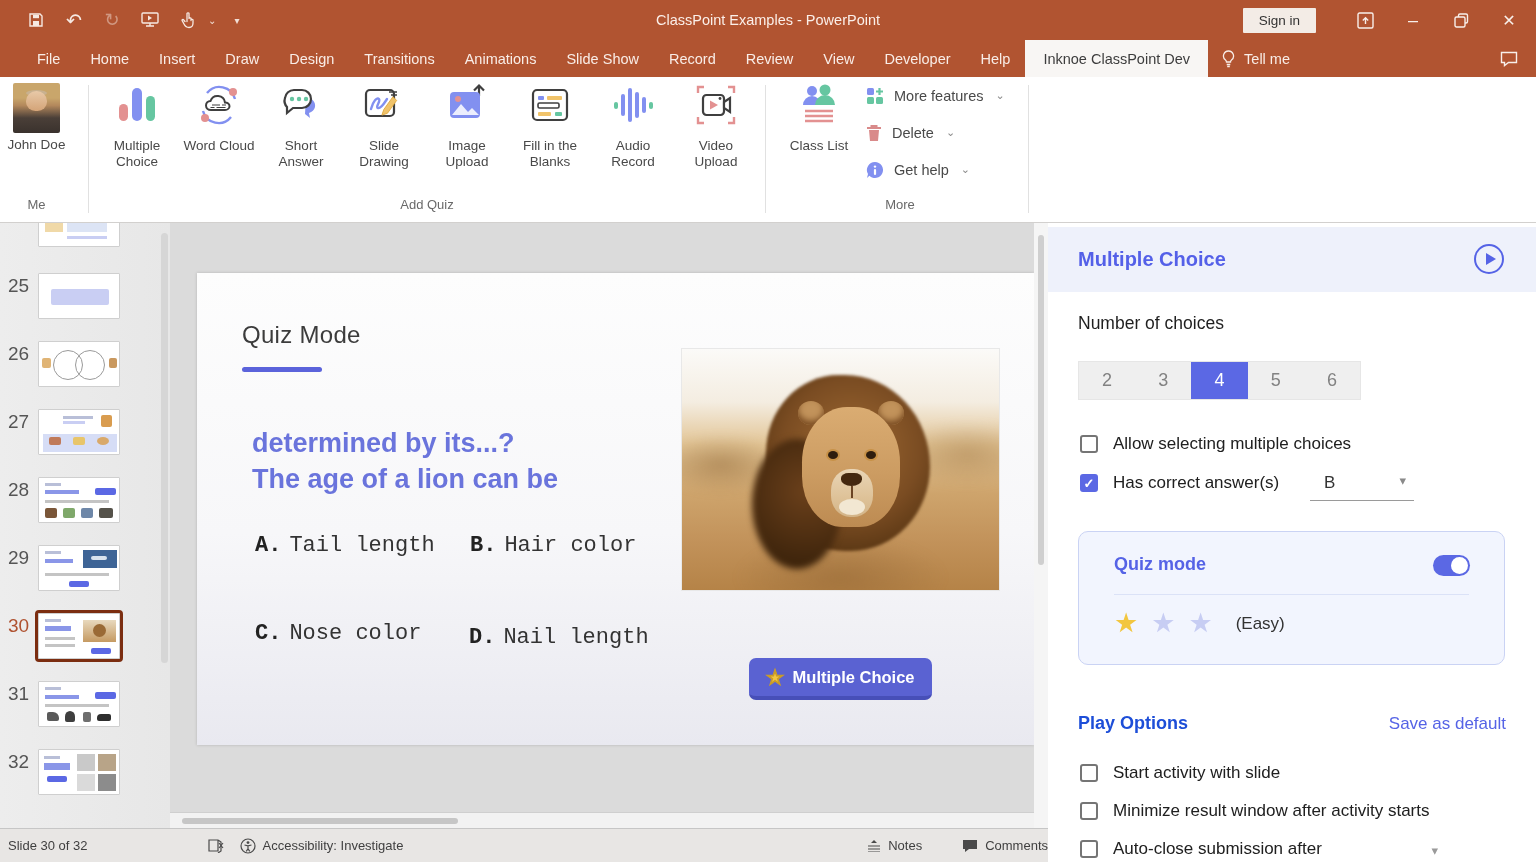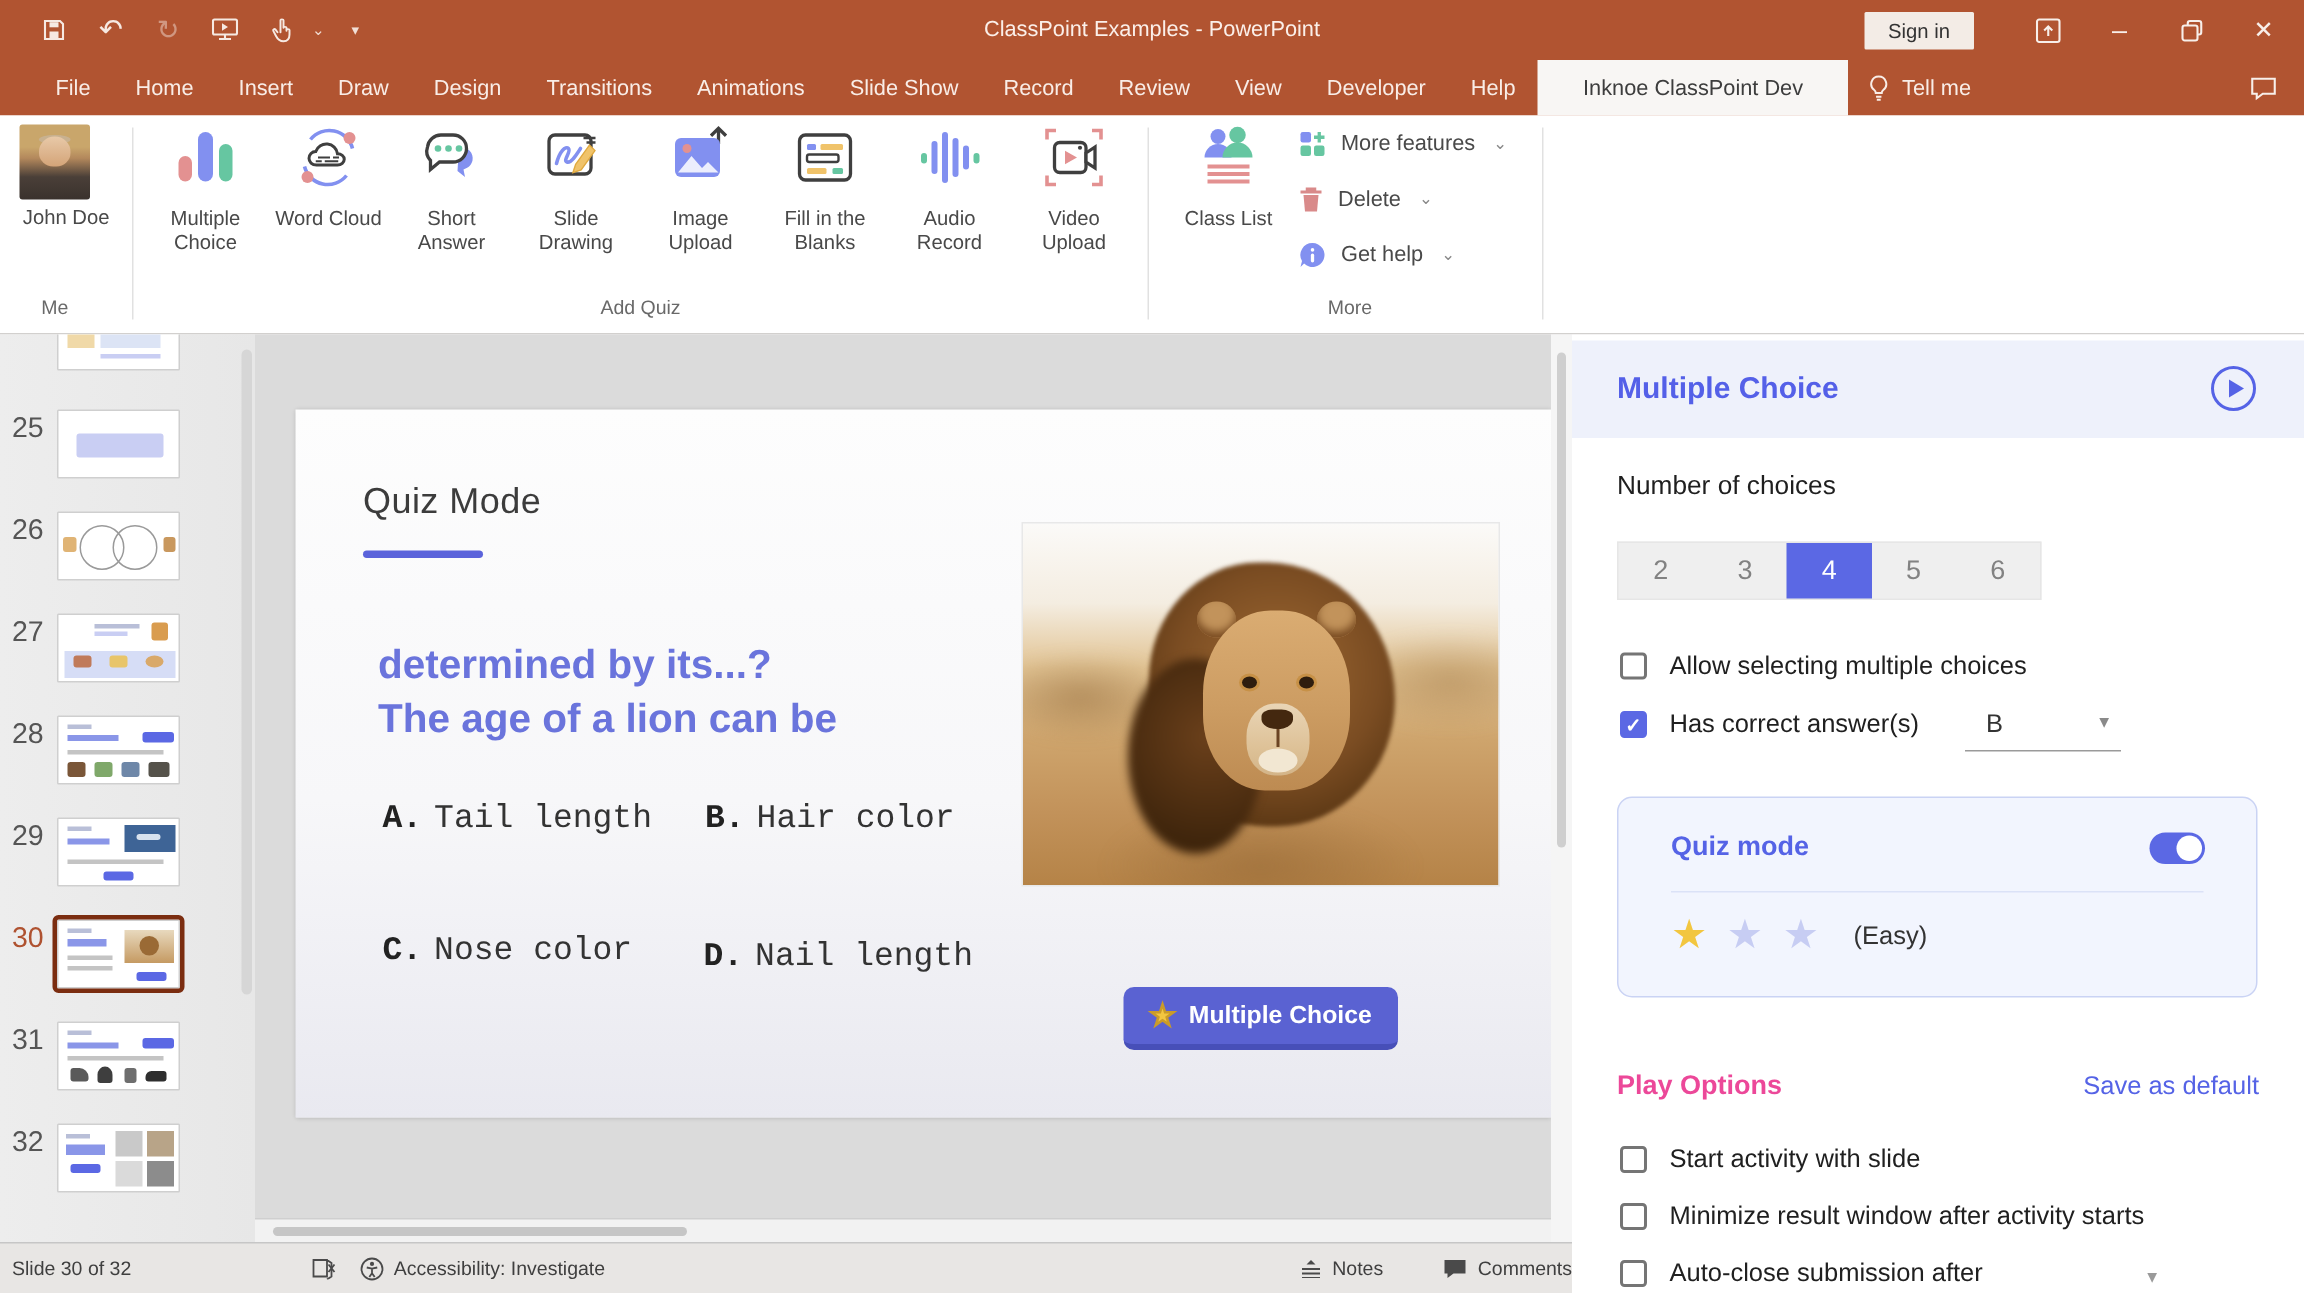--- a/index.html
+++ b/index.html
@@ -16,36 +16,36 @@
   .chev-sm { font-size:10px; color:#F2DFD6; margin-left:-4px; }
   .tb-title { position:absolute; left:0; right:0; top:0; height:40px; display:flex; align-items:center; justify-content:center; color:#FBEFE9; font-size:14.5px; pointer-events:none; }
   .tb-right { position:absolute; right:10px; top:0; height:40px; display:flex; align-items:center; gap:14px; }
   .signin { background:#F3ECE6; color:#333; font-size:13.5px; padding:5px 16px; border-radius:1px; margin-right:18px; }
   .winbtn { width:34px; height:28px; display:flex; align-items:center; justify-content:center; color:#F8EFEA; font-size:15px; }
 
   
   .tabrow { position:absolute; left:0; top:40px; width:1536px; height:37px; background:#B15431; display:flex; align-items:stretch; }
   .tab { display:flex; align-items:center; padding:0 15px; color:#F9EDE7; font-size:14.5px; }
   .tab:first-child { margin-left:22px; }
-  .tab.active { background:#F8F6F4; color:#3d3d3d; padding:0 30px; }
+  .tab.active { background:#F8F6F4; color:#3d3d3d; padding:0 18px; }
   .tellme { display:flex; align-items:center; gap:9px; color:#F9EDE7; font-size:14.5px; padding:0 14px; }
   .tabrow-spacer { flex:1; }
   .tab-comment { display:flex; align-items:center; padding:0 18px; }
 
   
   .ribbon { position:absolute; left:0; top:77px; width:1536px; height:146px; background:#fff; border-bottom:1px solid #D2D0CE; }
   .vsep { position:absolute; top:8px; width:1px; height:128px; background:#E1E1E1; }
   .grouplabel { position:absolute; top:120px; font-size:13px; color:#696969; text-align:center; }
   .me { position:absolute; left:0; top:0; width:88px; height:145px; }
   .me-photo { position:absolute; left:13px; top:6px; width:47px; height:50px; border-radius:2px; overflow:hidden;
      background:linear-gradient(180deg,#C9A66B 0%,#C9A66B 30%,#B3885C 45%,#4A3F38 70%,#3A322D 100%); }
   .me-head { position:absolute; left:13px; top:8px; width:21px; height:20px; border-radius:50% 50% 45% 45%;
      background:linear-gradient(180deg,#E8C9A8,#D4A478); }
   .me-hairline { position:absolute; left:13px; top:7px; width:21px; height:6px; border-radius:50%; background:#C8B49A; opacity:.8; }
-  .me-name { position:absolute; left:0; top:60px; width:73px; text-align:right; font-size:13.5px; color:#494949; line-height:16px; }
+  .me-name { position:absolute; left:0; top:60px; width:73px; text-align:center; font-size:13.5px; color:#494949; line-height:16px; }
   .ribbtn { position:absolute; top:5px; width:82px; height:112px; display:flex; flex-direction:column; align-items:center; }
   .ribbtn .icon { width:46px; height:46px; display:flex; align-items:center; justify-content:center; }
   .ribbtn .lbl { margin-top:10px; font-size:13.5px; color:#494949; text-align:center; line-height:16px; width:78px; }
   .classlist { left:778px; }
   .moremenu { position:absolute; left:866px; top:6px; width:160px; }
   .menurow { display:flex; align-items:center; gap:10px; height:25px; margin-bottom:12px; font-size:14.5px; color:#494949; }
   .menurow .chev { color:#8a8a8a; font-size:11px; margin-left:2px; }
 
   
   .thumbs { position:absolute; left:0; top:223px; width:170px; height:605px; background:linear-gradient(90deg,#EDEDED,#E7E7E7); overflow:hidden; }
@@ -122,21 +122,21 @@
   .dd .ar { position:absolute; right:8px; top:2px; color:#8a8a8a; font-size:13px; }
   .qcard { position:absolute; left:30px; top:308px; width:427px; height:134px; background:#F2F5FE; border:1px solid #CAD3F4; border-radius:10px; }
   .qc-title { position:absolute; left:35px; top:22px; font-size:18px; font-weight:bold; color:#5563E6; }
   .toggle { position:absolute; right:34px; top:23px; width:37px; height:21px; border-radius:11px; background:#5B68E4; }
   .toggle .knob { position:absolute; right:2px; top:2px; width:17px; height:17px; border-radius:50%; background:#fff; }
   .qc-div { position:absolute; left:35px; right:35px; top:62px; height:1px; background:#DBE2F7; }
   .qc-stars { position:absolute; left:35px; top:78px; display:flex; align-items:center; gap:13px; }
   .qc-stars .s { font-size:27px; color:#C7CDF3; line-height:1; }
   .qc-stars .s.gold { color:#F2C640; }
   .qc-diff { font-size:17px; color:#333; margin-left:10px; }
-  .po-title { position:absolute; left:30px; top:490px; font-size:18px; font-weight:bold; color:#ec4899; }
+  .po-title { position:absolute; left:30px; top:490px; font-size:18px; font-weight:bold; color:#1d4ed8; }
   .po-save { position:absolute; right:30px; top:491px; font-size:17px; color:#5563E6; }
   .po-chev { position:absolute; right:98px; top:620px; color:#9a9a9a; font-size:13px; }
 
   
   .svgic { display:block; }
 </style>
 </head>
 <body>
 
 <div id="app">

